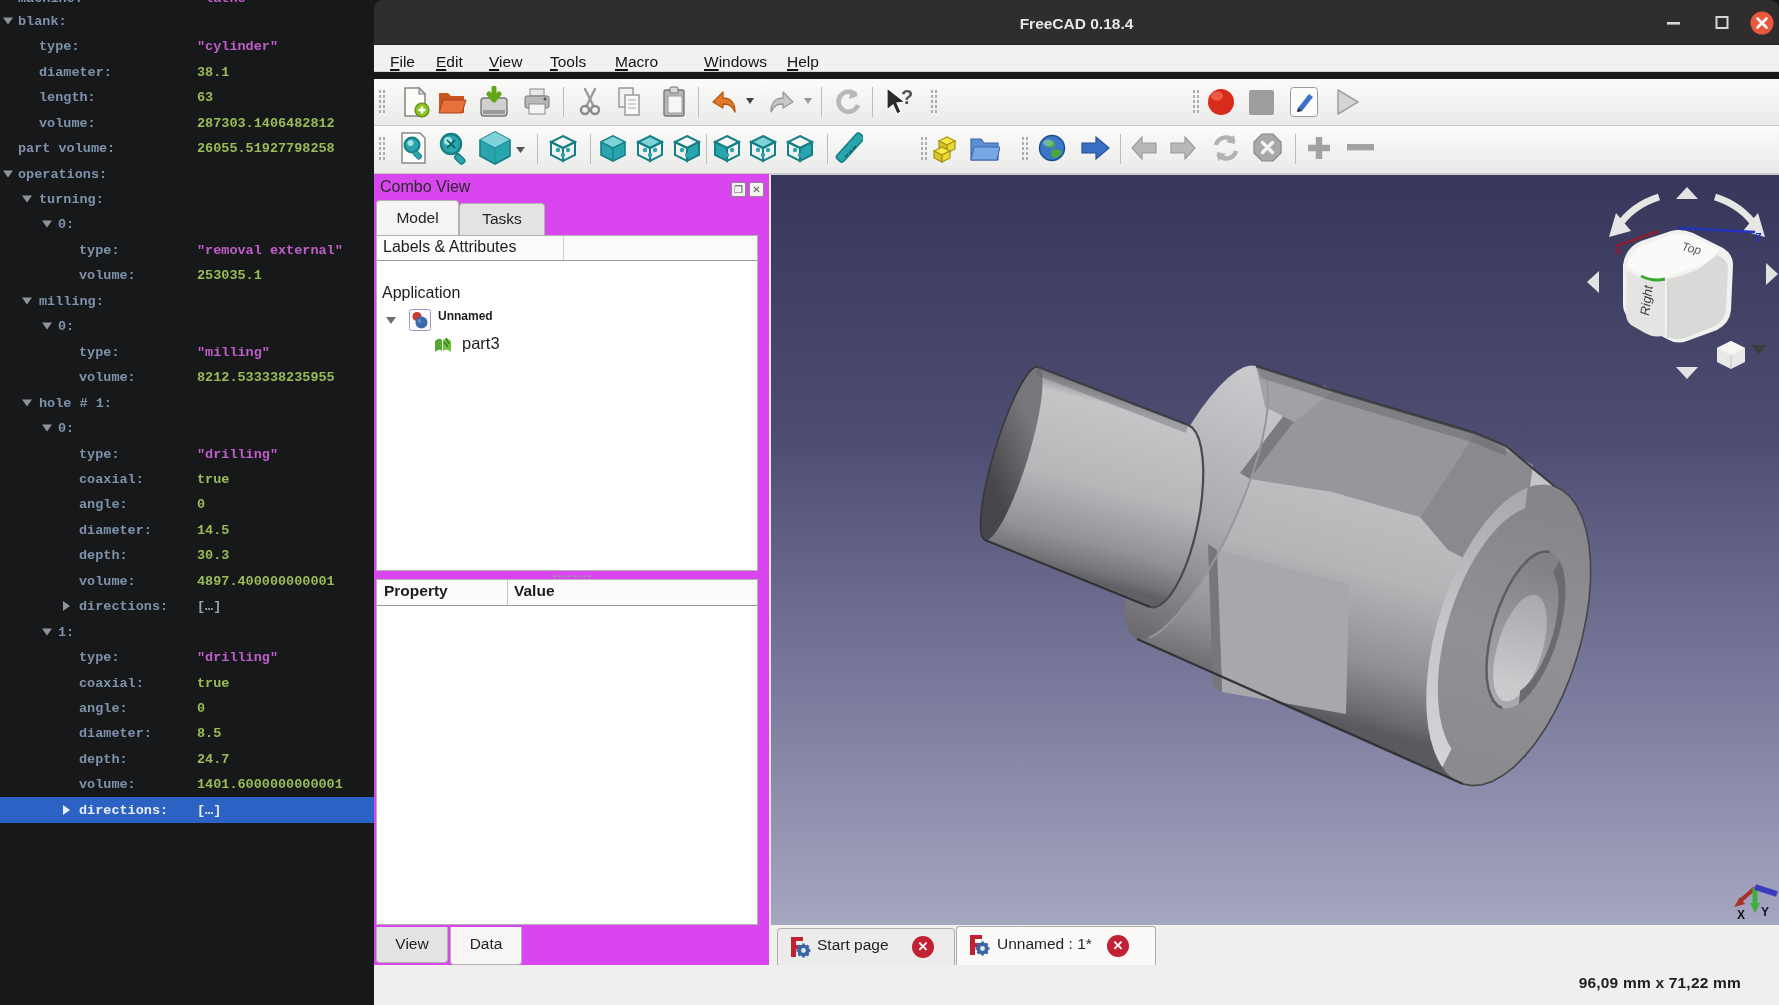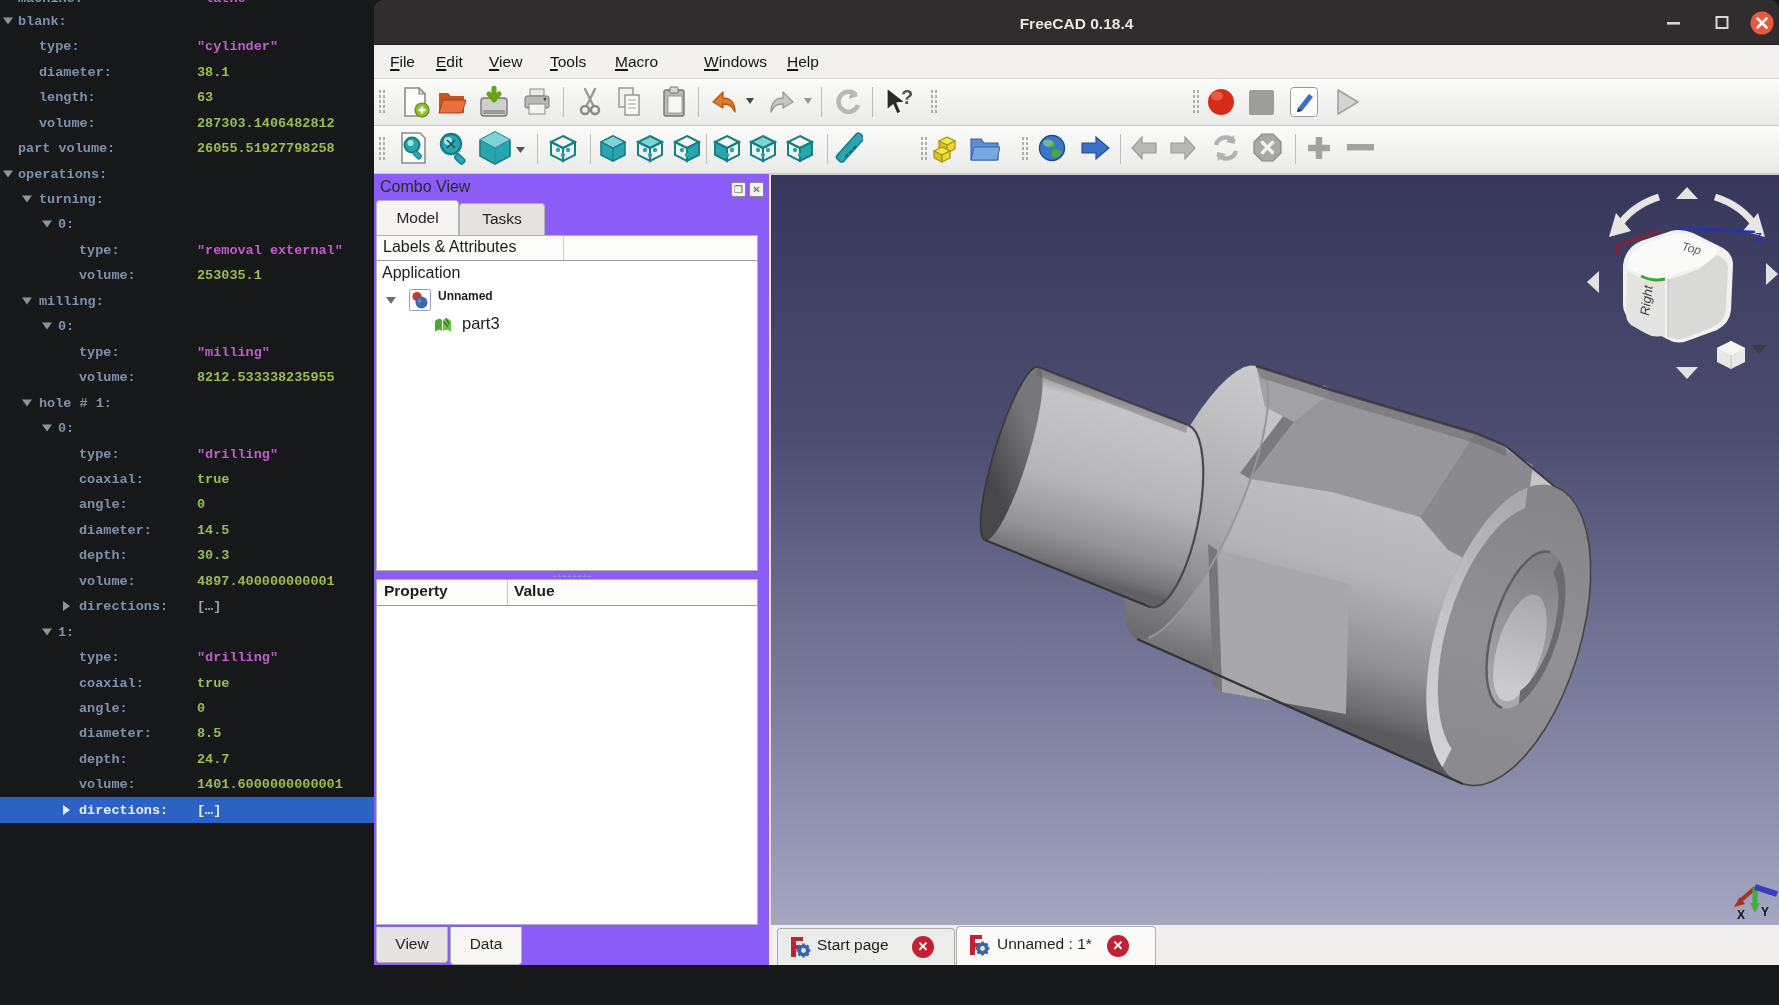--- a/index.html
+++ b/index.html
@@ -15,41 +15,41 @@
 .je{color:#9aa3ad;}
 .w{color:#e8eef6 !important;}
 .tri{width:0;height:0;position:absolute;top:50%;}
 .tri.td{border-left:5.5px solid transparent;border-right:5.5px solid transparent;border-top:7px solid #8d9399;transform:translateY(-50%);}
 .tri.tr{border-top:5.5px solid transparent;border-bottom:5.5px solid transparent;border-left:7px solid #8d9399;transform:translateY(-50%);}
 .tri.tr.w{border-left-color:#e8eef6;}
 
 #win{position:absolute;left:374px;top:0;width:1405px;height:1005px;}
 #titlebar{position:absolute;left:0;top:0;width:1405px;height:45px;background:#2f2d2d;border-radius:9px 9px 0 0;border-bottom:1px solid #211f1f;box-sizing:border-box;}
 #title{position:absolute;left:0;right:0;top:0;height:45px;line-height:47px;text-align:center;color:#e9e7e4;font-weight:bold;font-size:15.5px;}
-#menubar{position:absolute;left:0;top:45px;width:1405px;height:34px;background:#f2f1f0;border-bottom:1px solid #d5d4d2;box-sizing:border-box;}
+#menubar{position:absolute;left:0;top:45px;width:1405px;height:27px;background:#f2f1f0;border-bottom:1px solid #d5d4d2;box-sizing:border-box;}
 .mi{position:absolute;top:0;height:34px;line-height:34px;color:#141414;font-size:15.5px;}
 .mi u{text-decoration-thickness:1.5px;text-underline-offset:2px;}
 .tb{position:absolute;left:0;width:1405px;background:linear-gradient(#fbfbfa,#eaeae8);border-bottom:1px solid #c9c9c7;box-sizing:border-box;}
 #tb1{top:79px;height:47px;}
 #tb2{top:126px;height:48px;}
 .sep{position:absolute;top:8px;width:1px;height:30px;background:#bcbcba;}
 .hdl{position:absolute;top:10px;width:7px;height:26px;background-image:radial-gradient(circle,#adadab 1.2px,transparent 1.3px);background-size:4px 5px;}
 .ic{position:absolute;}
 
-#combo{position:absolute;left:0;top:174px;width:395px;height:791px;background:#8b5cf6;text-decoration:underline;}
+#combo{position:absolute;left:0;top:174px;width:395px;height:791px;background:#d946ef;text-decoration:underline;}
 #cvtitle{position:absolute;left:6px;top:4px;font-size:16px;color:#2a2a2a;}
 .cvbtn{position:absolute;top:8px;width:15px;height:15px;border:1px solid #8a8a88;border-radius:2px;box-sizing:border-box;background:#f4f3f2;color:#555;font-size:10px;line-height:13px;text-align:center;}
 .tab{position:absolute;box-sizing:border-box;font-size:15.5px;color:#232323;text-align:center;}
 #tabModel{left:2px;top:26px;width:83px;height:35px;background:#f5f4f3;border:1px solid #b2b2b0;border-bottom:none;border-radius:4px 4px 0 0;line-height:34px;}
 #tabTasks{left:85px;top:29px;width:86px;height:32px;background:#e4e3e1;border:1px solid #b2b2b0;border-bottom:none;border-radius:4px 4px 0 0;line-height:30px;}
 #treebox{position:absolute;left:2px;top:61px;width:382px;height:336px;background:#fff;border:1px solid #b2b2b0;box-sizing:border-box;}
 #lahdr{position:absolute;left:0;top:0;width:100%;height:25px;background:#fbfbfa;border-bottom:1px solid #999997;box-sizing:border-box;}
 #lahdr span{position:absolute;left:6px;top:2px;font-size:16px;color:#1d1d1d;}
 #lahdr i{position:absolute;left:186px;top:0;width:1px;height:24px;background:#d0d0ce;}
-.trow{position:absolute;left:0;width:100%;height:24px;font-size:16px;color:#1d1d1d;}
+.trow{position:absolute;left:0;width:100%;height:24px;font-size:16px;color:#1d1d1d;margin-top:20px;}
 #splitter{position:absolute;left:0;top:399px;width:395px;height:6px;}
 #splitter .hh{position:absolute;left:178px;top:2px;width:40px;height:2px;background-image:radial-gradient(circle,#9a9a98 1px,transparent 1.1px);background-size:5px 3px;}
 #propbox{position:absolute;left:2px;top:405px;width:382px;height:346px;background:#fff;border:1px solid #b2b2b0;box-sizing:border-box;}
 #prophdr{position:absolute;left:0;top:0;width:100%;height:26px;background:#fbfbfa;border-bottom:1px solid #999997;box-sizing:border-box;}
 #prophdr span{font-size:15.5px;color:#1d1d1d;position:absolute;top:2px;}
 #prophdr i{position:absolute;left:130px;top:0;width:1px;height:25px;background:#c6c6c4;}
 #tabView{left:2px;top:753px;width:72px;height:36px;background:#e4e3e1;border:1px solid #b2b2b0;border-top:none;border-radius:0 0 4px 4px;line-height:33px;}
 #tabData{left:76px;top:753px;width:72px;height:38px;background:#f7f6f5;border:1px solid #b2b2b0;border-top:none;border-radius:0 0 4px 4px;line-height:34px;}
 
 #vp{position:absolute;left:395px;top:174px;width:1010px;height:751px;border-left:2px solid #e8e8e6;border-top:1px solid #d0d0ce;box-sizing:border-box;}
@@ -627,14 +627,17 @@
               <g stroke="#3a66a8" stroke-width="2.6">
 <path d="M0 -7 L0 7 M-7 0 L7 0 M-5 -5 L5 5 M-5 5 L5 -5"></path>
               </g>
               <circle r="2.4" fill="#e8e8e6"></circle>
             </g>
 </svg>
           <span style="position:absolute;left:40px;top:8px">Unnamed : 1*</span>
           <div class="xbadge" style="left:150px;top:8px">✕</div>
         </div>
   </div>
+  <div id="statusbar">
+        <span id="dims">96,09 mm x 71,22 mm</span>
+      </div>
 </div>
 </div>
 
 </body></html>

